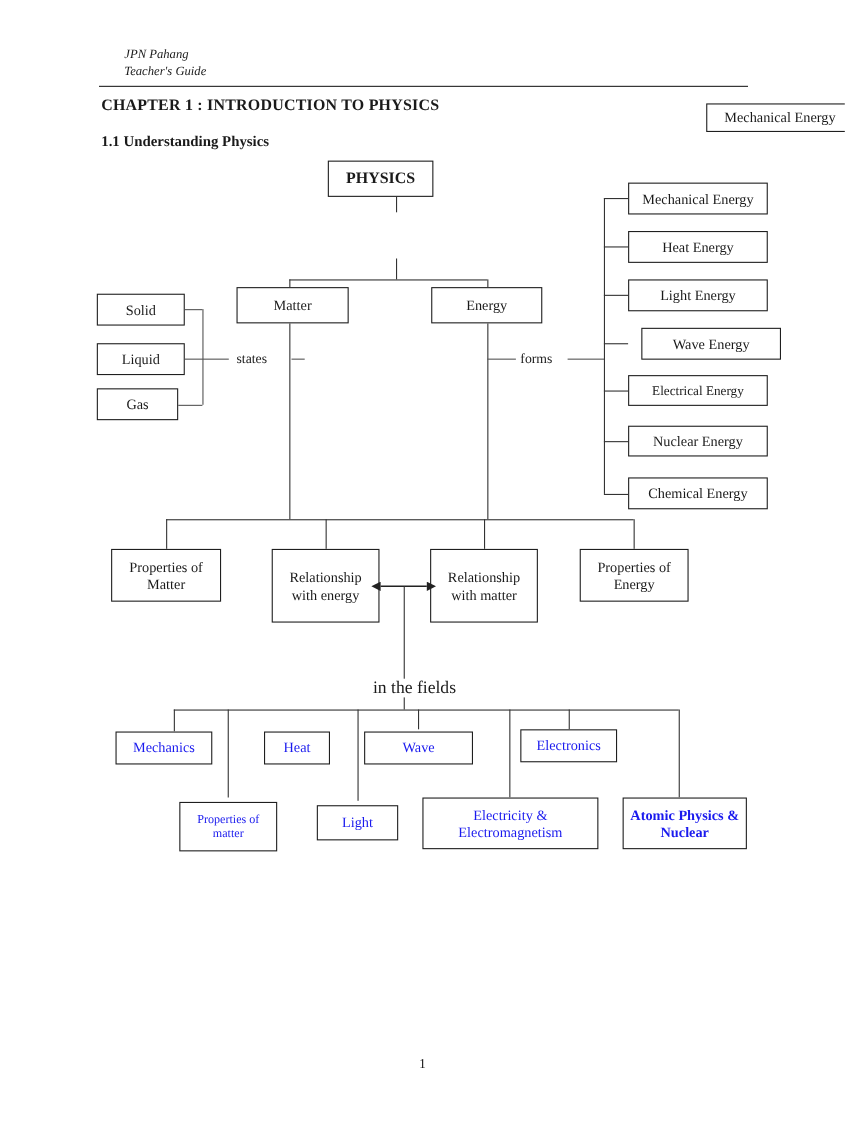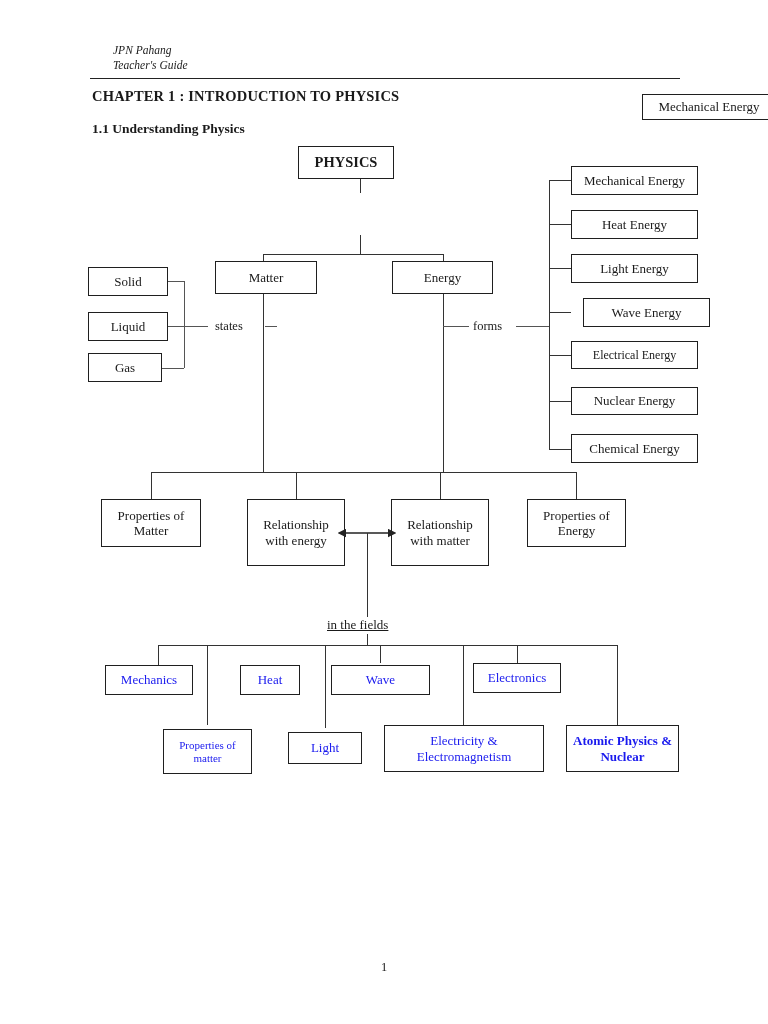--- a/index.html
+++ b/index.html
@@ -232,21 +232,21 @@
       </marker>
       <marker id="ahR" markerWidth="7" markerHeight="7" refX="1" refY="3" orient="auto">
         <path d="M1,0 L1,6 L7,3 z" fill="#222"></path>
       </marker>
     </defs>
     <line x1="3" y1="8" x2="45" y2="8" stroke="#222" stroke-width="1.4" marker-start="url(#ahL)" marker-end="url(#ahR)"></line>
   </svg>
 
   <div class="vline" style="left:367px; top:533px; height:84px;"></div>
 
-  <div class="lbl" style="left:327px; top:617px; font-size:13px;text-decoration:underline;">in the fields</div>
+  <div class="lbl" style="left:339px; top:617px; font-size:16px;">in the fields</div>
   <div class="vline" style="left:367px; top:634px; height:11px;"></div>
 
   <div class="hline" style="left:158px; top:645px; width:459px;"></div>
 
   <div class="vline" style="left:158px; top:645px; height:20px;"></div>
   <div class="vline" style="left:207px; top:645px; height:80px;"></div>
   <div class="vline" style="left:325px; top:645px; height:83px;"></div>
   <div class="vline" style="left:380px; top:645px; height:18px;"></div>
   <div class="vline" style="left:463px; top:645px; height:80px;"></div>
   <div class="vline" style="left:517px; top:645px; height:18px;"></div>

